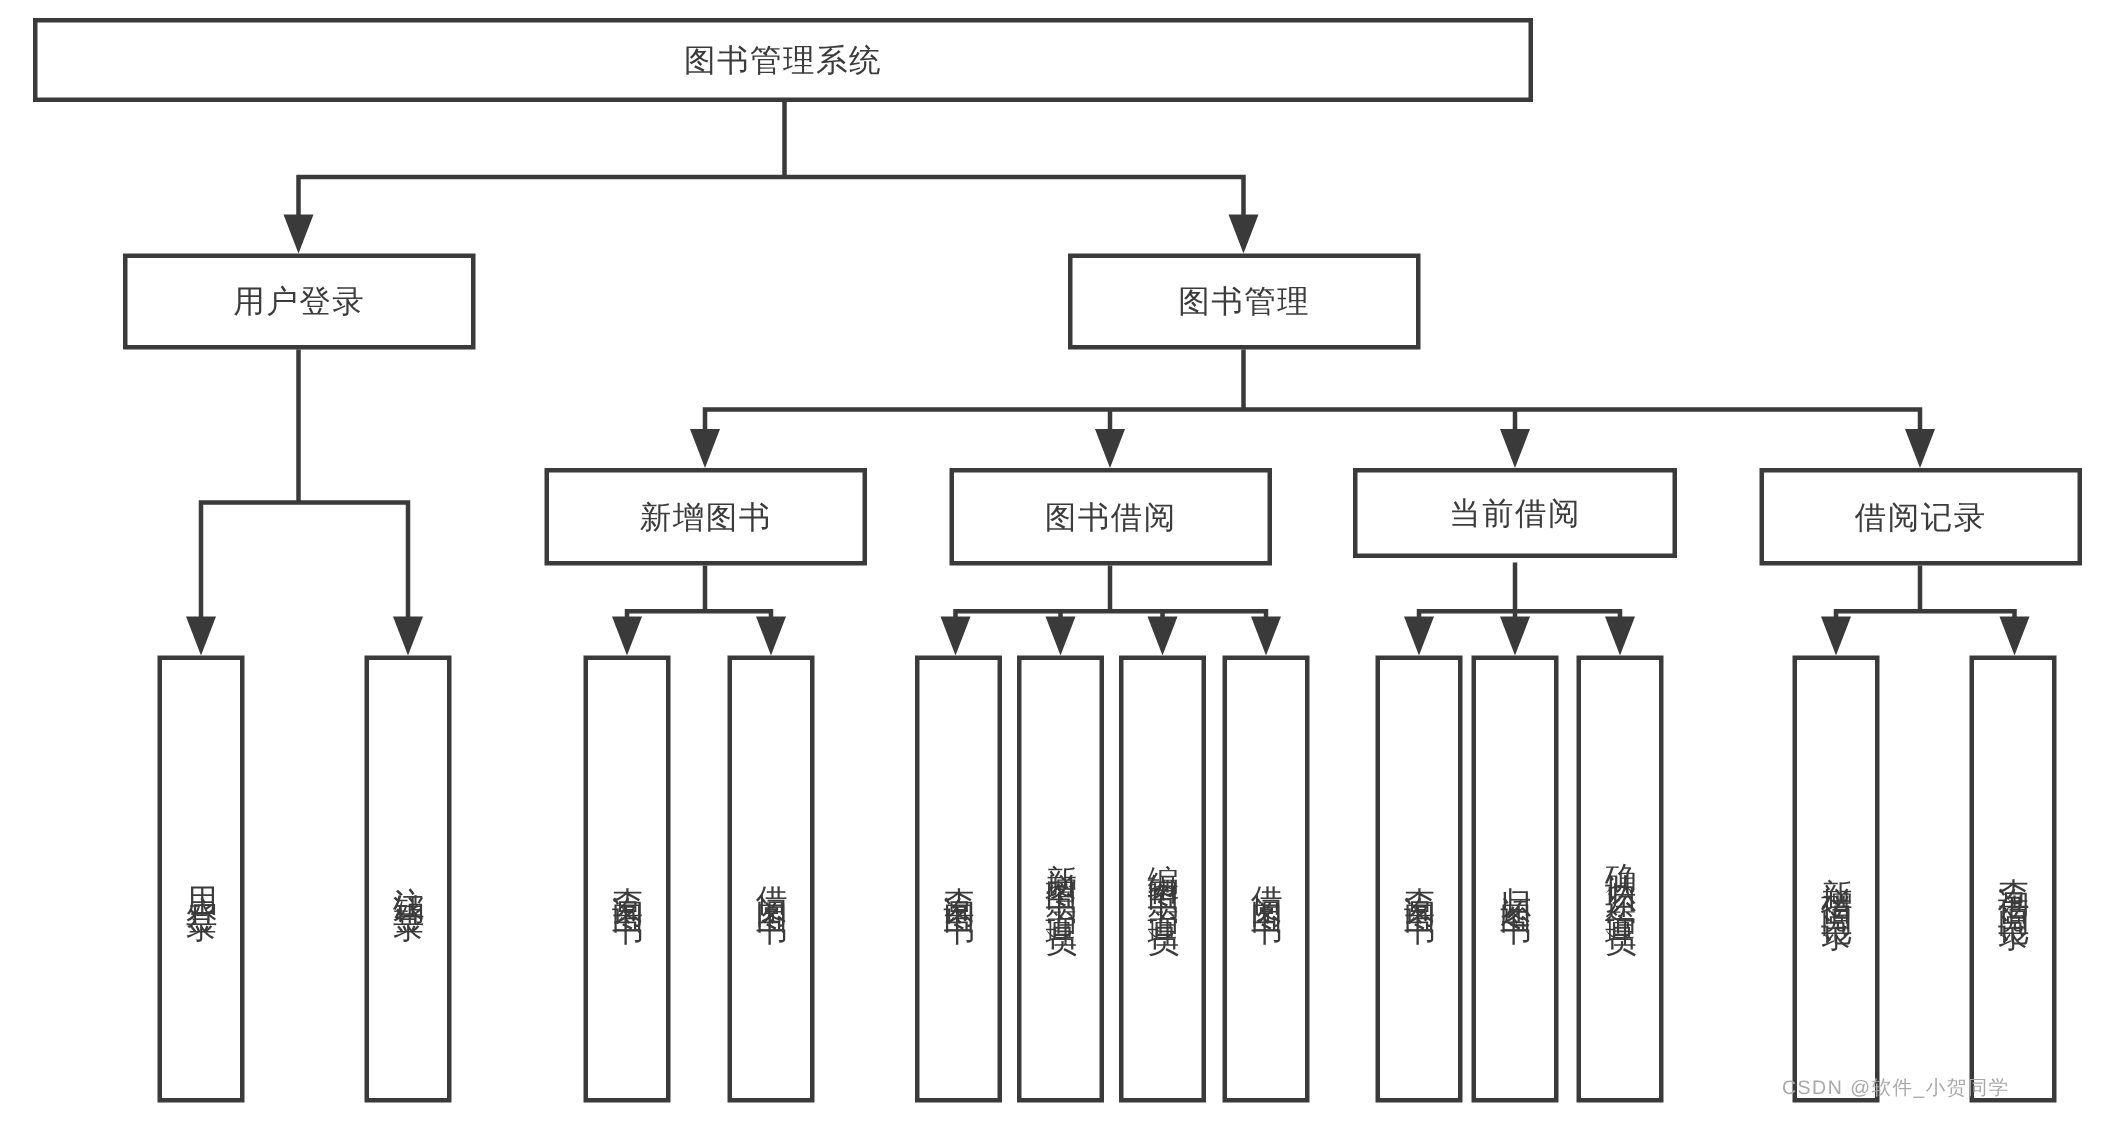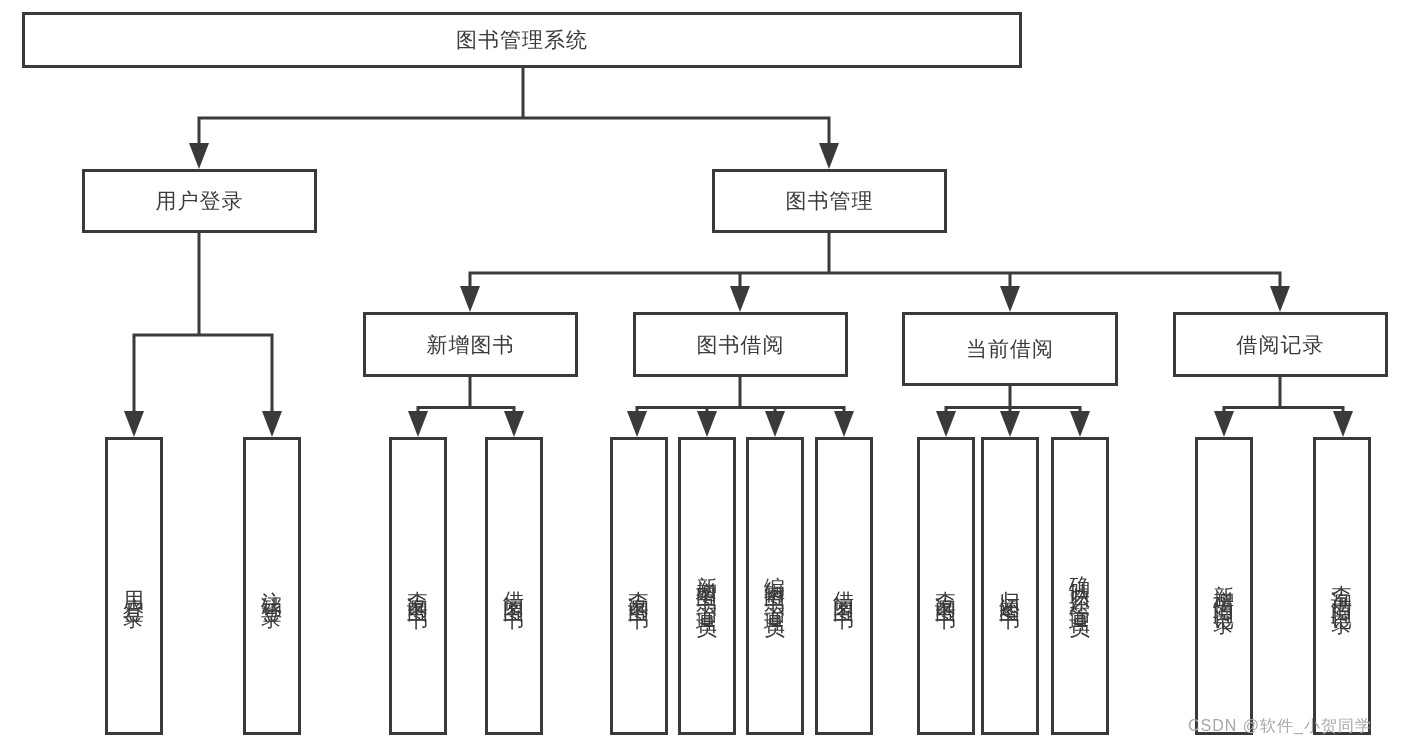--- a/index.html
+++ b/index.html
@@ -44,42 +44,42 @@
     line-height: 1;
   }
   
   #n-root        { left: 22px;   top: 12px;  width: 1000px; height: 56px; }
   
   #n-user-login  { left: 82px;   top: 169px; width: 235px;  height: 64px; }
   #n-book-mgmt   { left: 712px;  top: 169px; width: 235px;  height: 64px; }
   
   #n-new-book    { left: 363px;  top: 312px; width: 215px;  height: 65px; }
   #n-book-borrow { left: 633px;  top: 312px; width: 215px;  height: 65px; }
-  #n-cur-borrow  { left: 902px;  top: 312px; width: 216px;  height: 74px; }
+  #n-cur-borrow  { left: 902px;  top: 312px; width: 216px;  height: 60px; }
   #n-borrow-rec  { left: 1173px; top: 312px; width: 215px;  height: 65px; text-align: right; }
   
   .leaf { top: 437px; width: 58px; height: 298px; }
   #l-login       { left: 105px; }
   #l-logout      { left: 243px; }
   #l-nbr-query   { left: 389px; }
   #l-nbr-borrow  { left: 485px; }
   #l-bb-query    { left: 610px; }
   #l-bb-add      { left: 678px; }
   #l-bb-edit     { left: 746px; }
   #l-bb-borrow   { left: 815px; }
   #l-cb-query    { left: 917px; }
   #l-cb-return   { left: 981px; }
   #l-cb-confirm  { left: 1051px; }
   #l-br-add      { left: 1195px; }
   #l-br-query    { left: 1313px; }
   .watermark {
     position: absolute;
     left: 1188px;
     top: 716px;
-    font-size: 16px;
+    font-size: 13px;
     letter-spacing: 1px;
     color: #a8a8a8;
     white-space: nowrap;
     z-index: 5;
   }
 </style>
 </head>
 <body>
 
 <div class="canvas">

